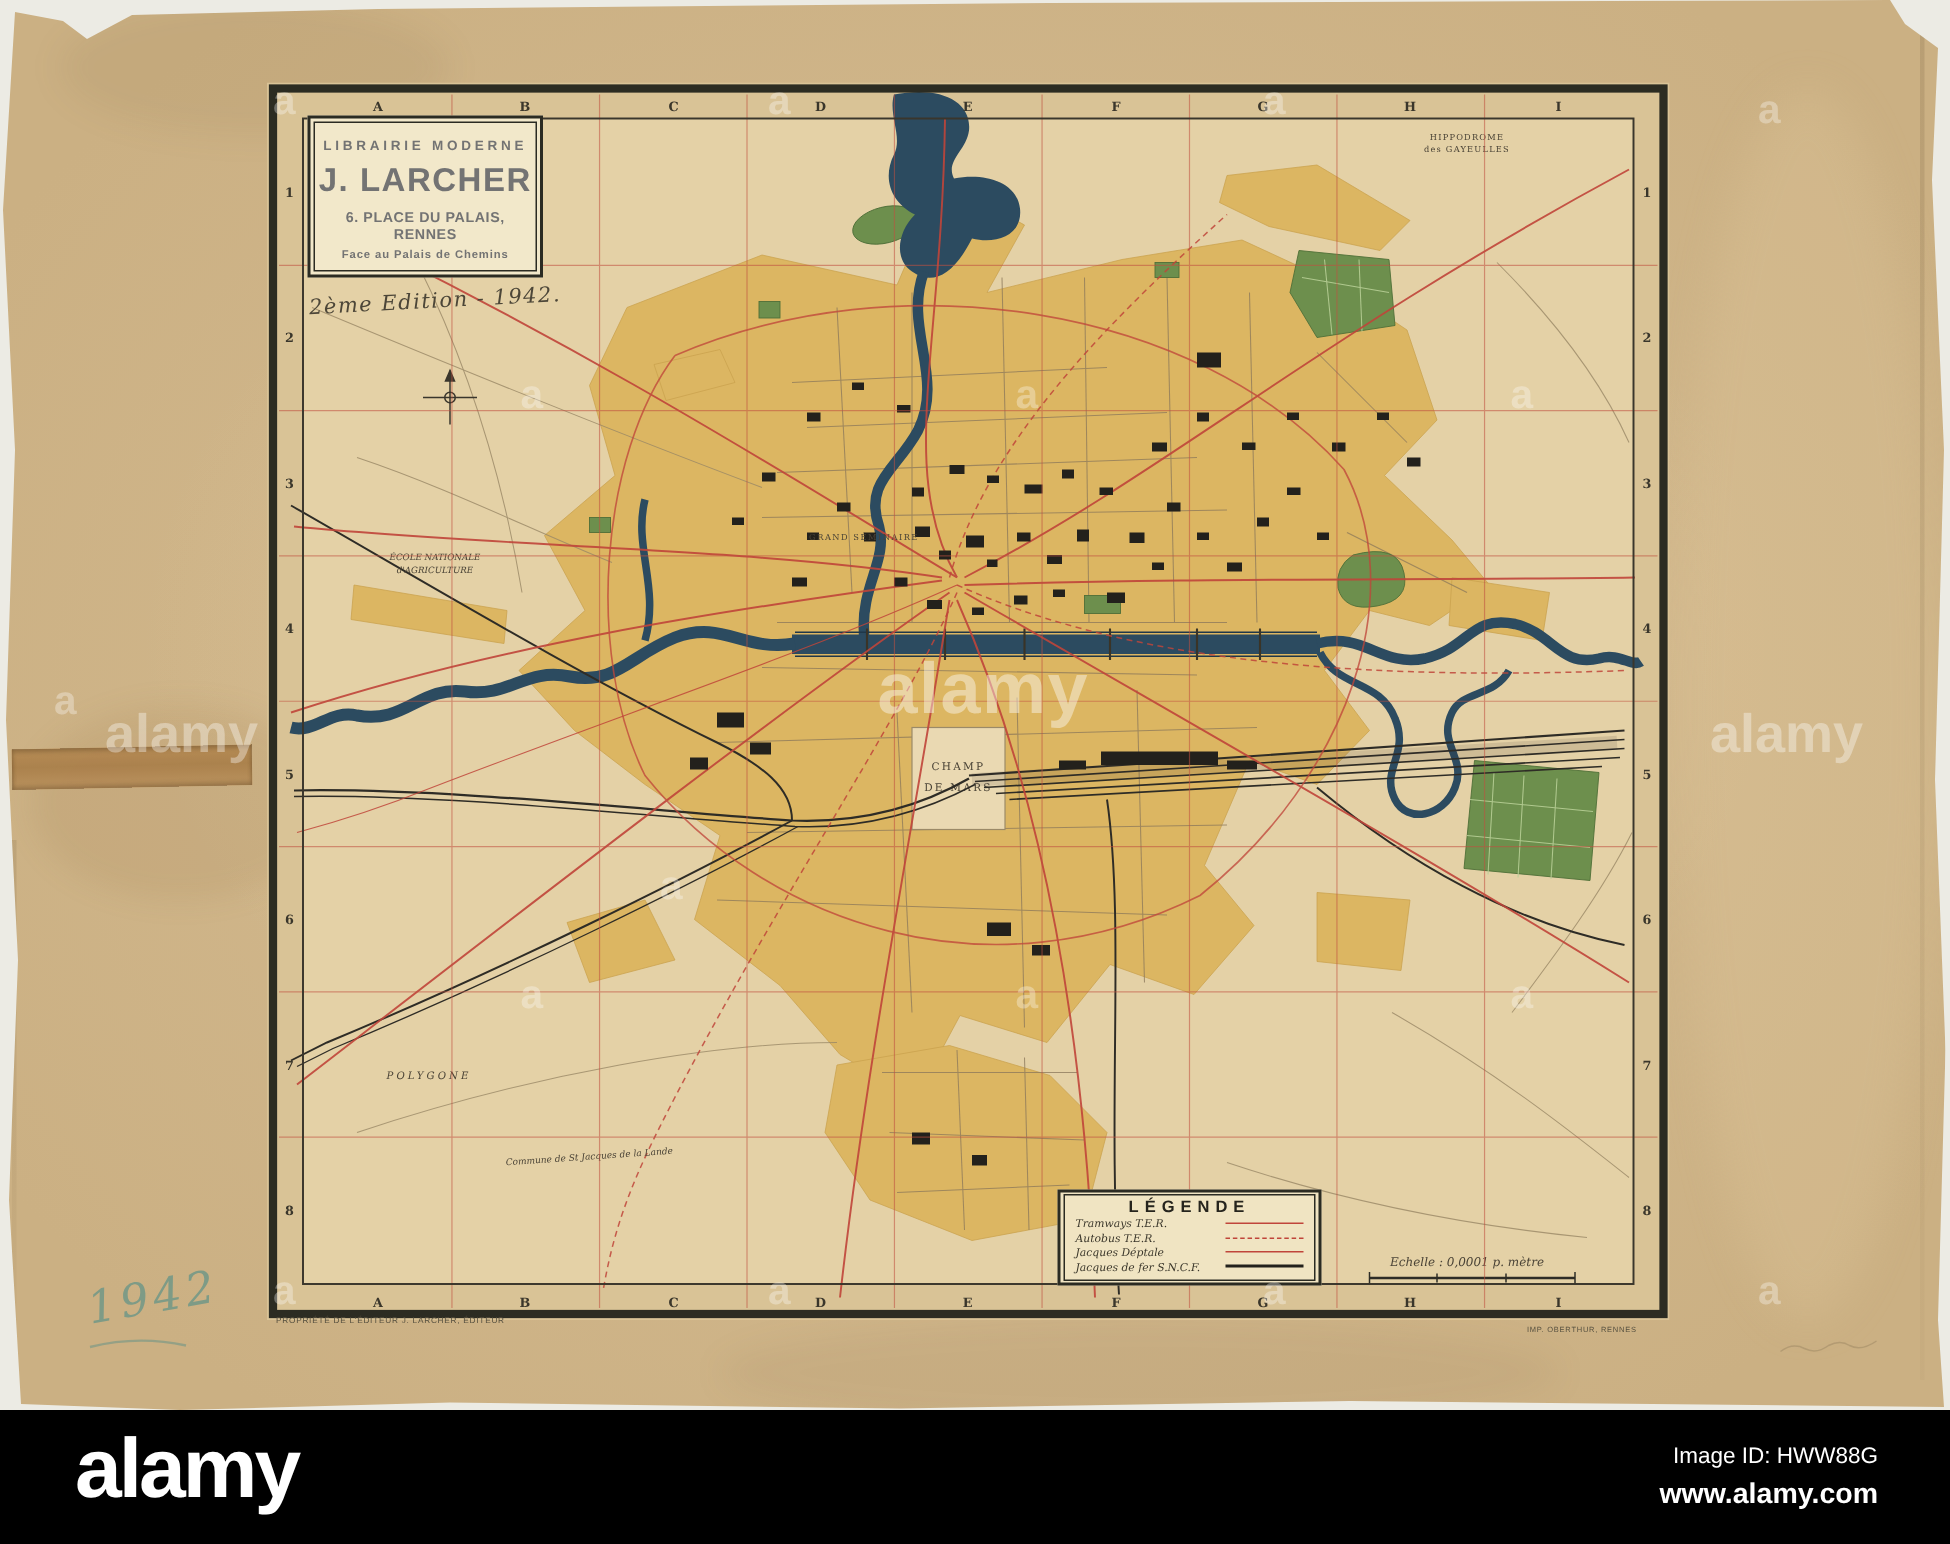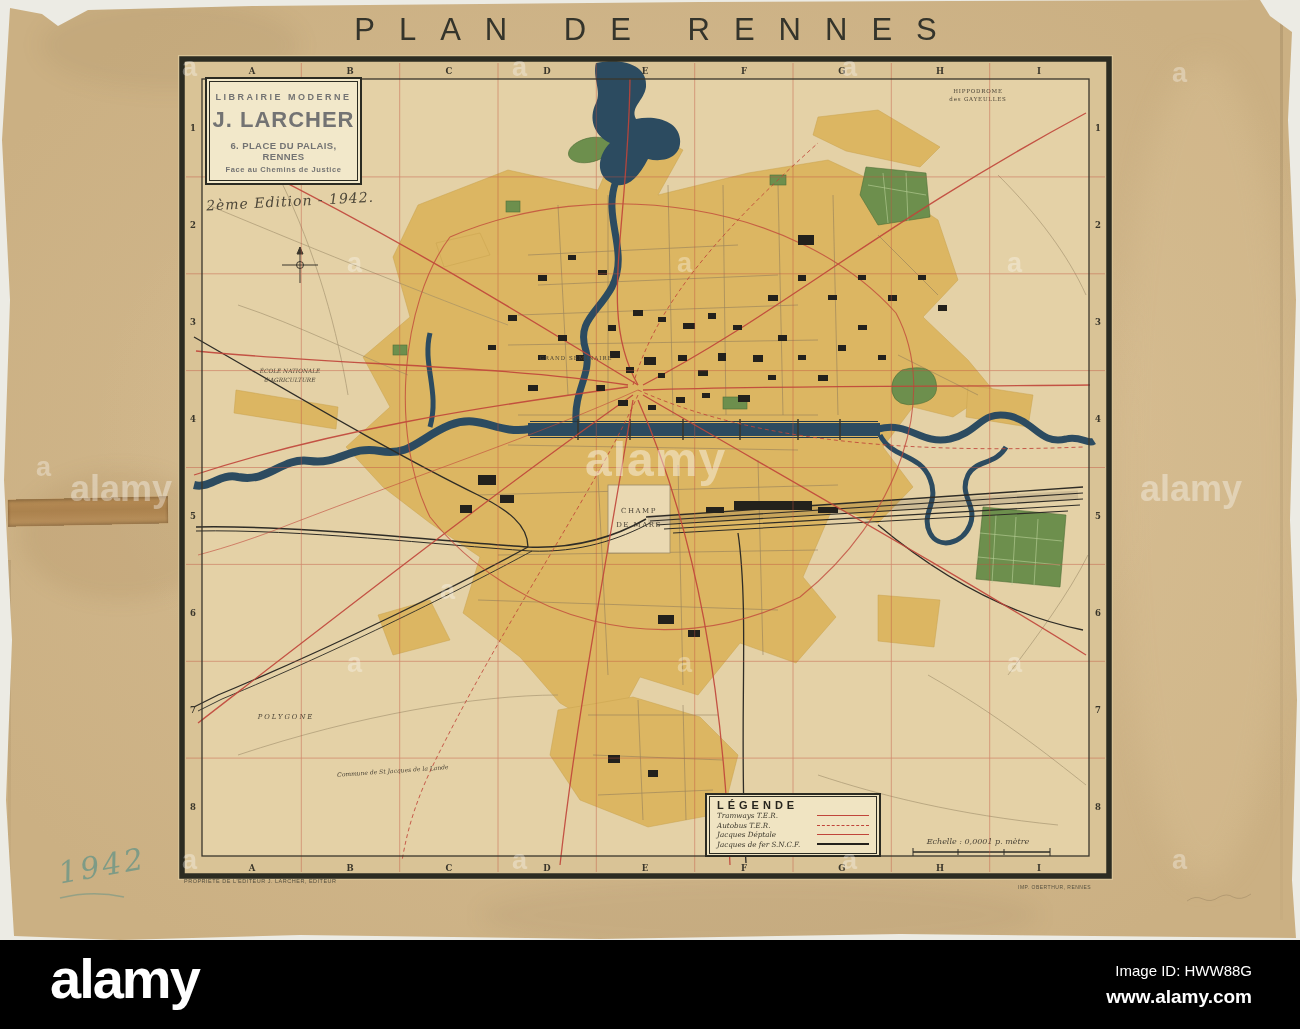--- a/index.html
+++ b/index.html
@@ -46,21 +46,21 @@
     position:absolute;left:28px;top:138px;width:170px;
     font-family:"DejaVu Serif", serif;font-style:italic;font-size:14px;
     color:#4c4638;transform:rotate(-3deg);letter-spacing:1px;
   }
   
   .legend{
     position:absolute;left:527px;top:738px;width:176px;height:64px;
     background:#f0e4c2;border:2px solid #2b2b22;box-sizing:border-box;
   }
   .legend-inner{position:absolute;left:2px;top:1px;right:2px;bottom:1px;border:1px solid #2b2b22;padding:2px 7px 0 7px;box-sizing:border-box;}
-  .legend-title{text-align:left;font-size:11px;font-weight:700;letter-spacing:4px;color:#26241d;}
+  .legend-title{text-align:center;font-size:11px;font-weight:700;letter-spacing:4px;color:#26241d;}
   .legend-row{display:flex;align-items:center;justify-content:space-between;height:9.5px;}
   .legend-row .lab{font-size:7.2px;color:#3c382c;font-family:"DejaVu Serif", serif;font-style:italic;}
   .sw{width:52px;height:0;}
   .sw-0{border-top:1.6px solid #c0453a;}
   .sw-1{border-top:1.6px dashed #c0453a;}
   .sw-2{border-top:1px solid #c0453a;}
   .sw-3{border-top:2.2px solid #23211c;}
   
   .hand-year{
     position:absolute;left:58px;top:848px;
@@ -95,21 +95,20 @@
 
 <div class="paper">
 
   <div class="stain" style="left:20px;top:470px;width:200px;height:130px;background:rgba(140,100,50,.10);filter:blur(9px);"></div>
   <div class="stain" style="left:1120px;top:60px;width:170px;height:820px;background:rgba(226,203,158,.25);filter:blur(14px);"></div>
   <div class="stain" style="left:40px;top:0px;width:260px;height:90px;background:rgba(120,90,50,.08);filter:blur(10px);"></div>
   <div class="stain" style="left:480px;top:880px;width:560px;height:70px;background:rgba(120,90,50,.07);filter:blur(10px);"></div>
   <div class="crease" style="left:1280px;top:20px;width:3px;height:900px;background:linear-gradient(rgba(110,88,55,.20),rgba(110,88,55,.04));"></div>
   <div class="crease" style="left:8px;top:560px;width:3px;height:360px;background:linear-gradient(rgba(110,88,55,.16),rgba(110,88,55,.03));"></div>
 
-  <div class="map-title">PLAN DE RENNES</div>
 
   <div class="map">
 
     <svg width="935" height="825" viewBox="0 0 935 825">
 
       <rect x="0" y="0" width="935" height="825" fill="#d9c396"></rect>
       <rect x="24" y="24" width="887" height="777" fill="#e4d1a6"></rect>
 
       <g fill="#dcb662" stroke="#c9a24e" stroke-width=".5">
         <path d="M240,150 330,115 420,135 450,65 505,95 480,140 570,118 650,105 715,135 760,165 780,225 745,262 790,305 815,335 775,362 735,352 705,392 735,432 700,468 655,452 625,522 658,562 618,608 562,588 520,640 462,622 432,678 382,648 342,602 285,558 302,502 252,468 205,432 168,392 212,352 185,302 232,262 215,202 Z"></path>
@@ -398,21 +397,21 @@
         <text class="grid-label" x="920" y="658">7</text>
         <text class="grid-label" x="920" y="755">8</text>
       </g>
     </svg>
 
     <div class="cartouche">
       <div class="cartouche-inner">
         <div class="c-line1">LIBRAIRIE  MODERNE</div>
         <div class="c-name">J. LARCHER</div>
         <div class="c-addr">6. PLACE DU PALAIS, RENNES</div>
-        <div class="c-addr2">Face au Chemins de Justice</div>
+        <div class="c-addr2">Face au Palais de Chemins</div>
       </div>
     </div>
     <div class="edition-note">2ème Edition - 1942.</div>
 
     <div class="legend">
       <div class="legend-inner">
         <div class="legend-title">LÉGENDE</div>
         <div class="legend-row">
           <span class="lab">Tramways T.E.R.</span>
           <span class="sw sw-0"></span>

